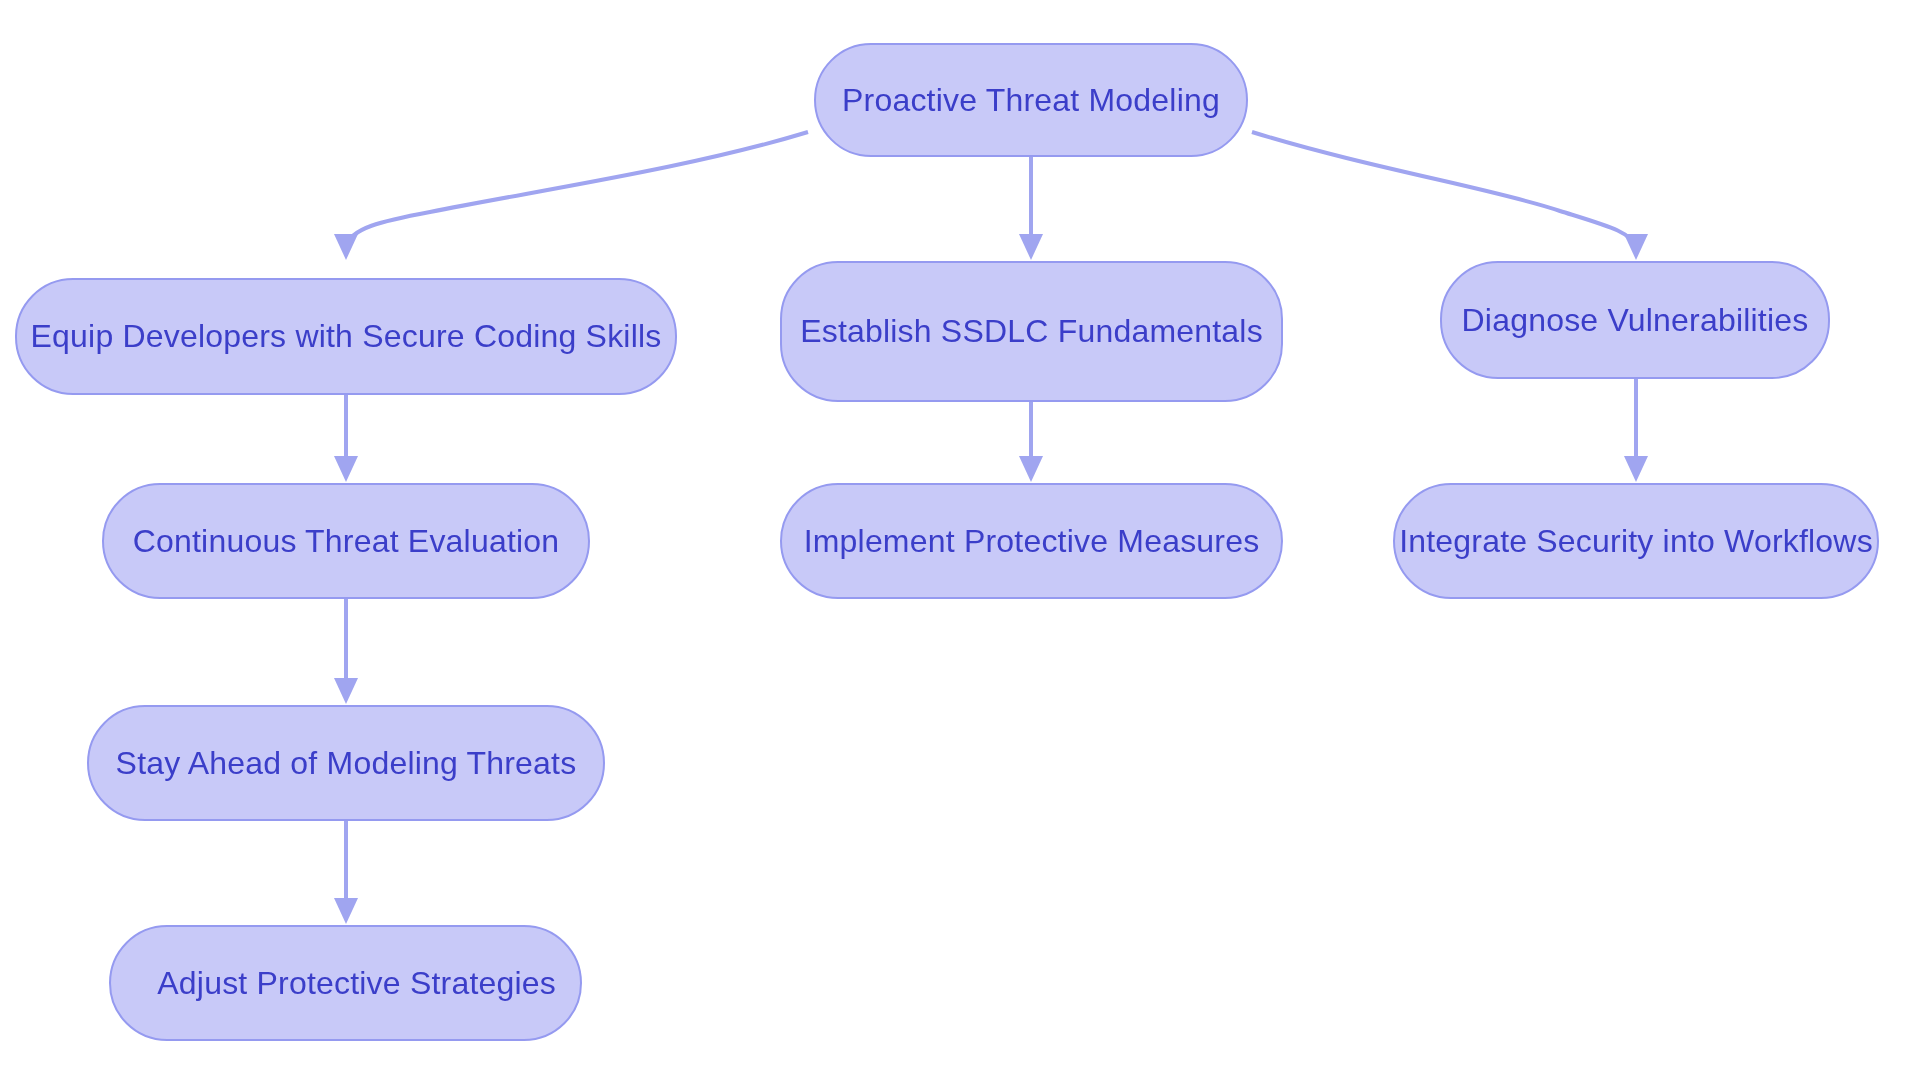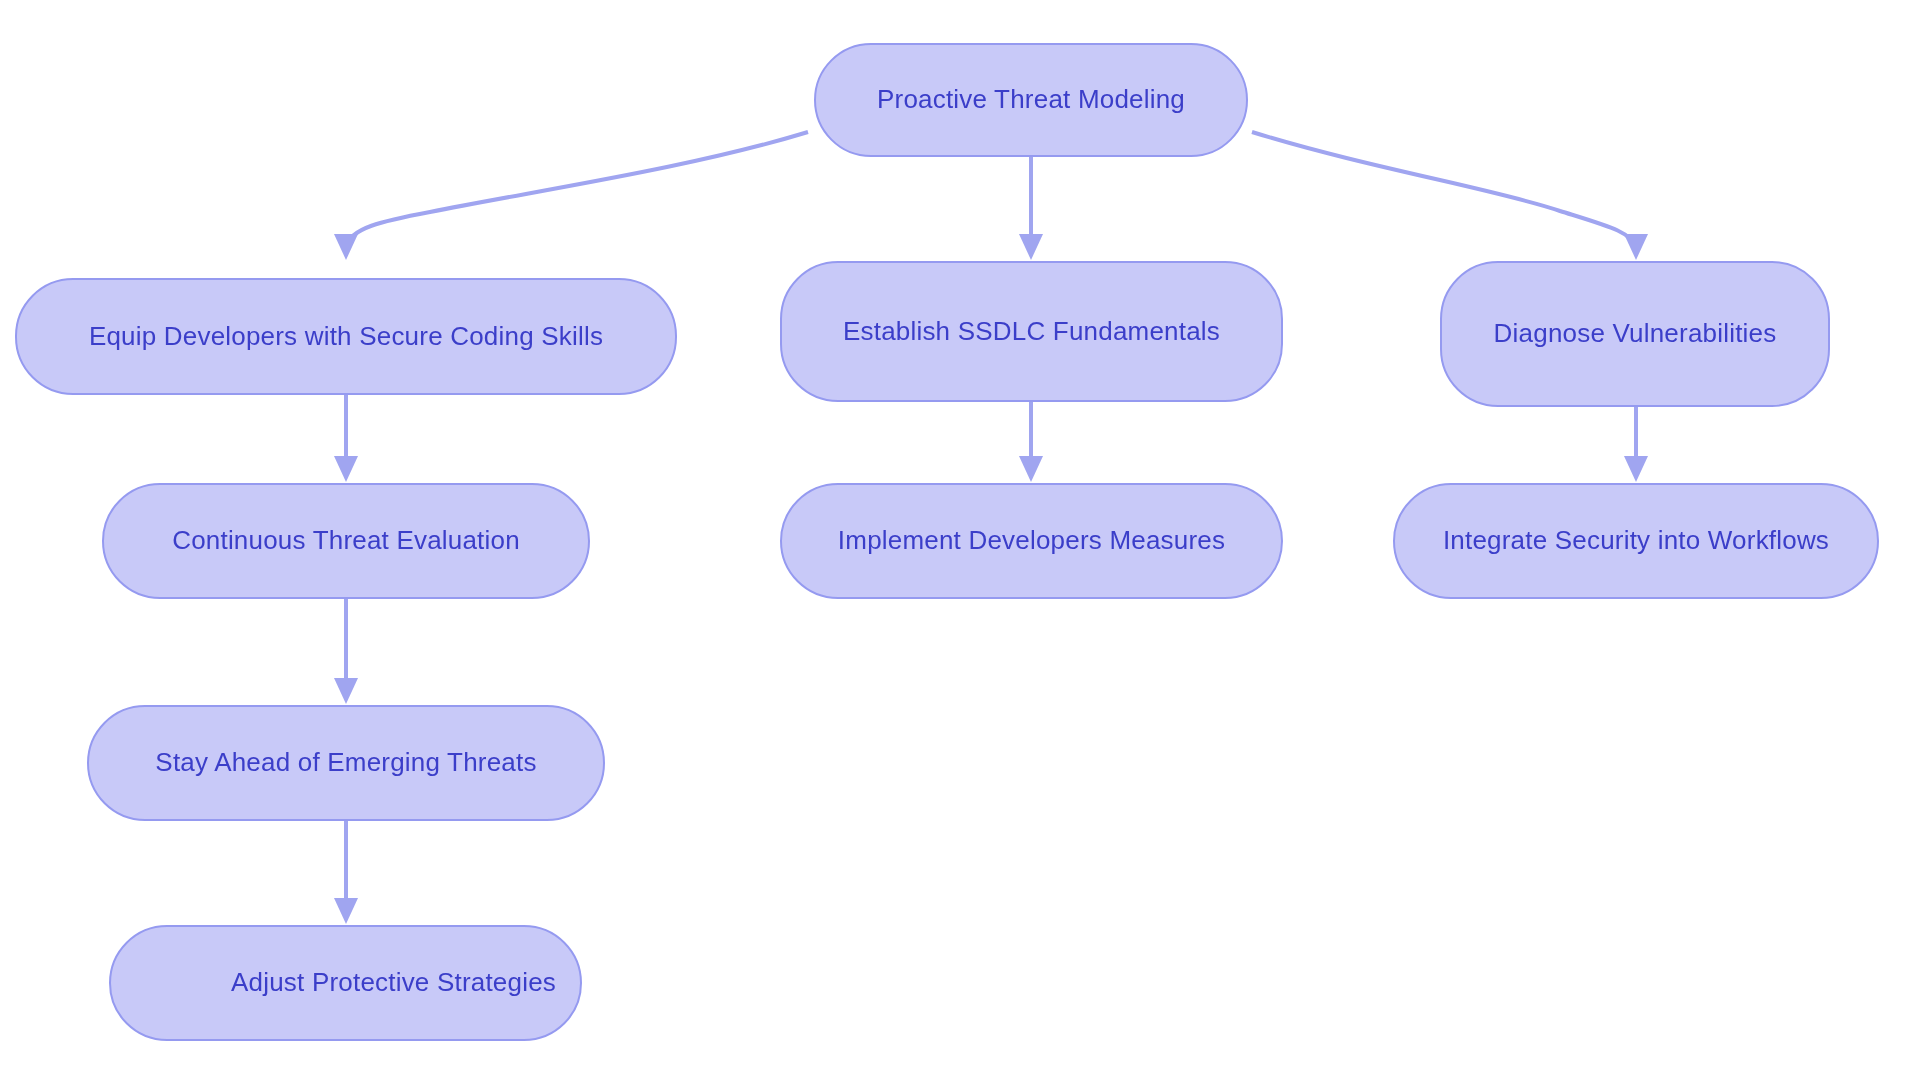--- a/index.html
+++ b/index.html
@@ -40,21 +40,21 @@
     border-radius: 58px;
     display: flex;
     align-items: center;
     justify-content: center;
     text-align: center;
     padding: 0 24px;
     cursor: default;
   }
   .node .label {
     color: #3b3ec9;
-    font-size: 26px;
+    font-size: 32px;
     line-height: 1.2;
     letter-spacing: 0.2px;
     white-space: nowrap;
   }
 </style>
 </head>
 <body>
 
 <div class="canvas">
 
@@ -104,35 +104,35 @@
   <div class="node" style="left:814px; top:43px; width:434px; height:114px;">
     <span class="label">Proactive Threat Modeling</span>
   </div>
 
   <div class="node" style="left:15px; top:278px; width:662px; height:117px;">
     <span class="label">Equip Developers with Secure Coding Skills</span>
   </div>
   <div class="node" style="left:780px; top:261px; width:503px; height:141px;">
     <span class="label">Establish SSDLC Fundamentals</span>
   </div>
-  <div class="node" style="left:1440px; top:261px; width:390px; height:146px;">
+  <div class="node" style="left:1440px; top:261px; width:390px; height:118px;">
     <span class="label">Diagnose Vulnerabilities</span>
   </div>
 
   <div class="node" style="left:102px; top:483px; width:488px; height:116px;text-align:center;">
     <span class="label">Continuous Threat Evaluation</span>
   </div>
   <div class="node" style="left:780px; top:483px; width:503px; height:116px;">
-    <span class="label">Implement Developers Measures</span>
+    <span class="label">Implement Protective Measures</span>
   </div>
   <div class="node" style="left:1393px; top:483px; width:486px; height:116px;">
     <span class="label">Integrate Security into Workflows</span>
   </div>
 
   <div class="node" style="left:87px; top:705px; width:518px; height:116px;">
-    <span class="label">Stay Ahead of Emerging Threats</span>
+    <span class="label">Stay Ahead of Modeling Threats</span>
   </div>
 
   <div class="node" style="left:109px; top:925px; width:473px; height:116px;justify-content:flex-end;">
     <span class="label">Adjust Protective Strategies</span>
   </div>
 
 </div>
 
 </body></html>

